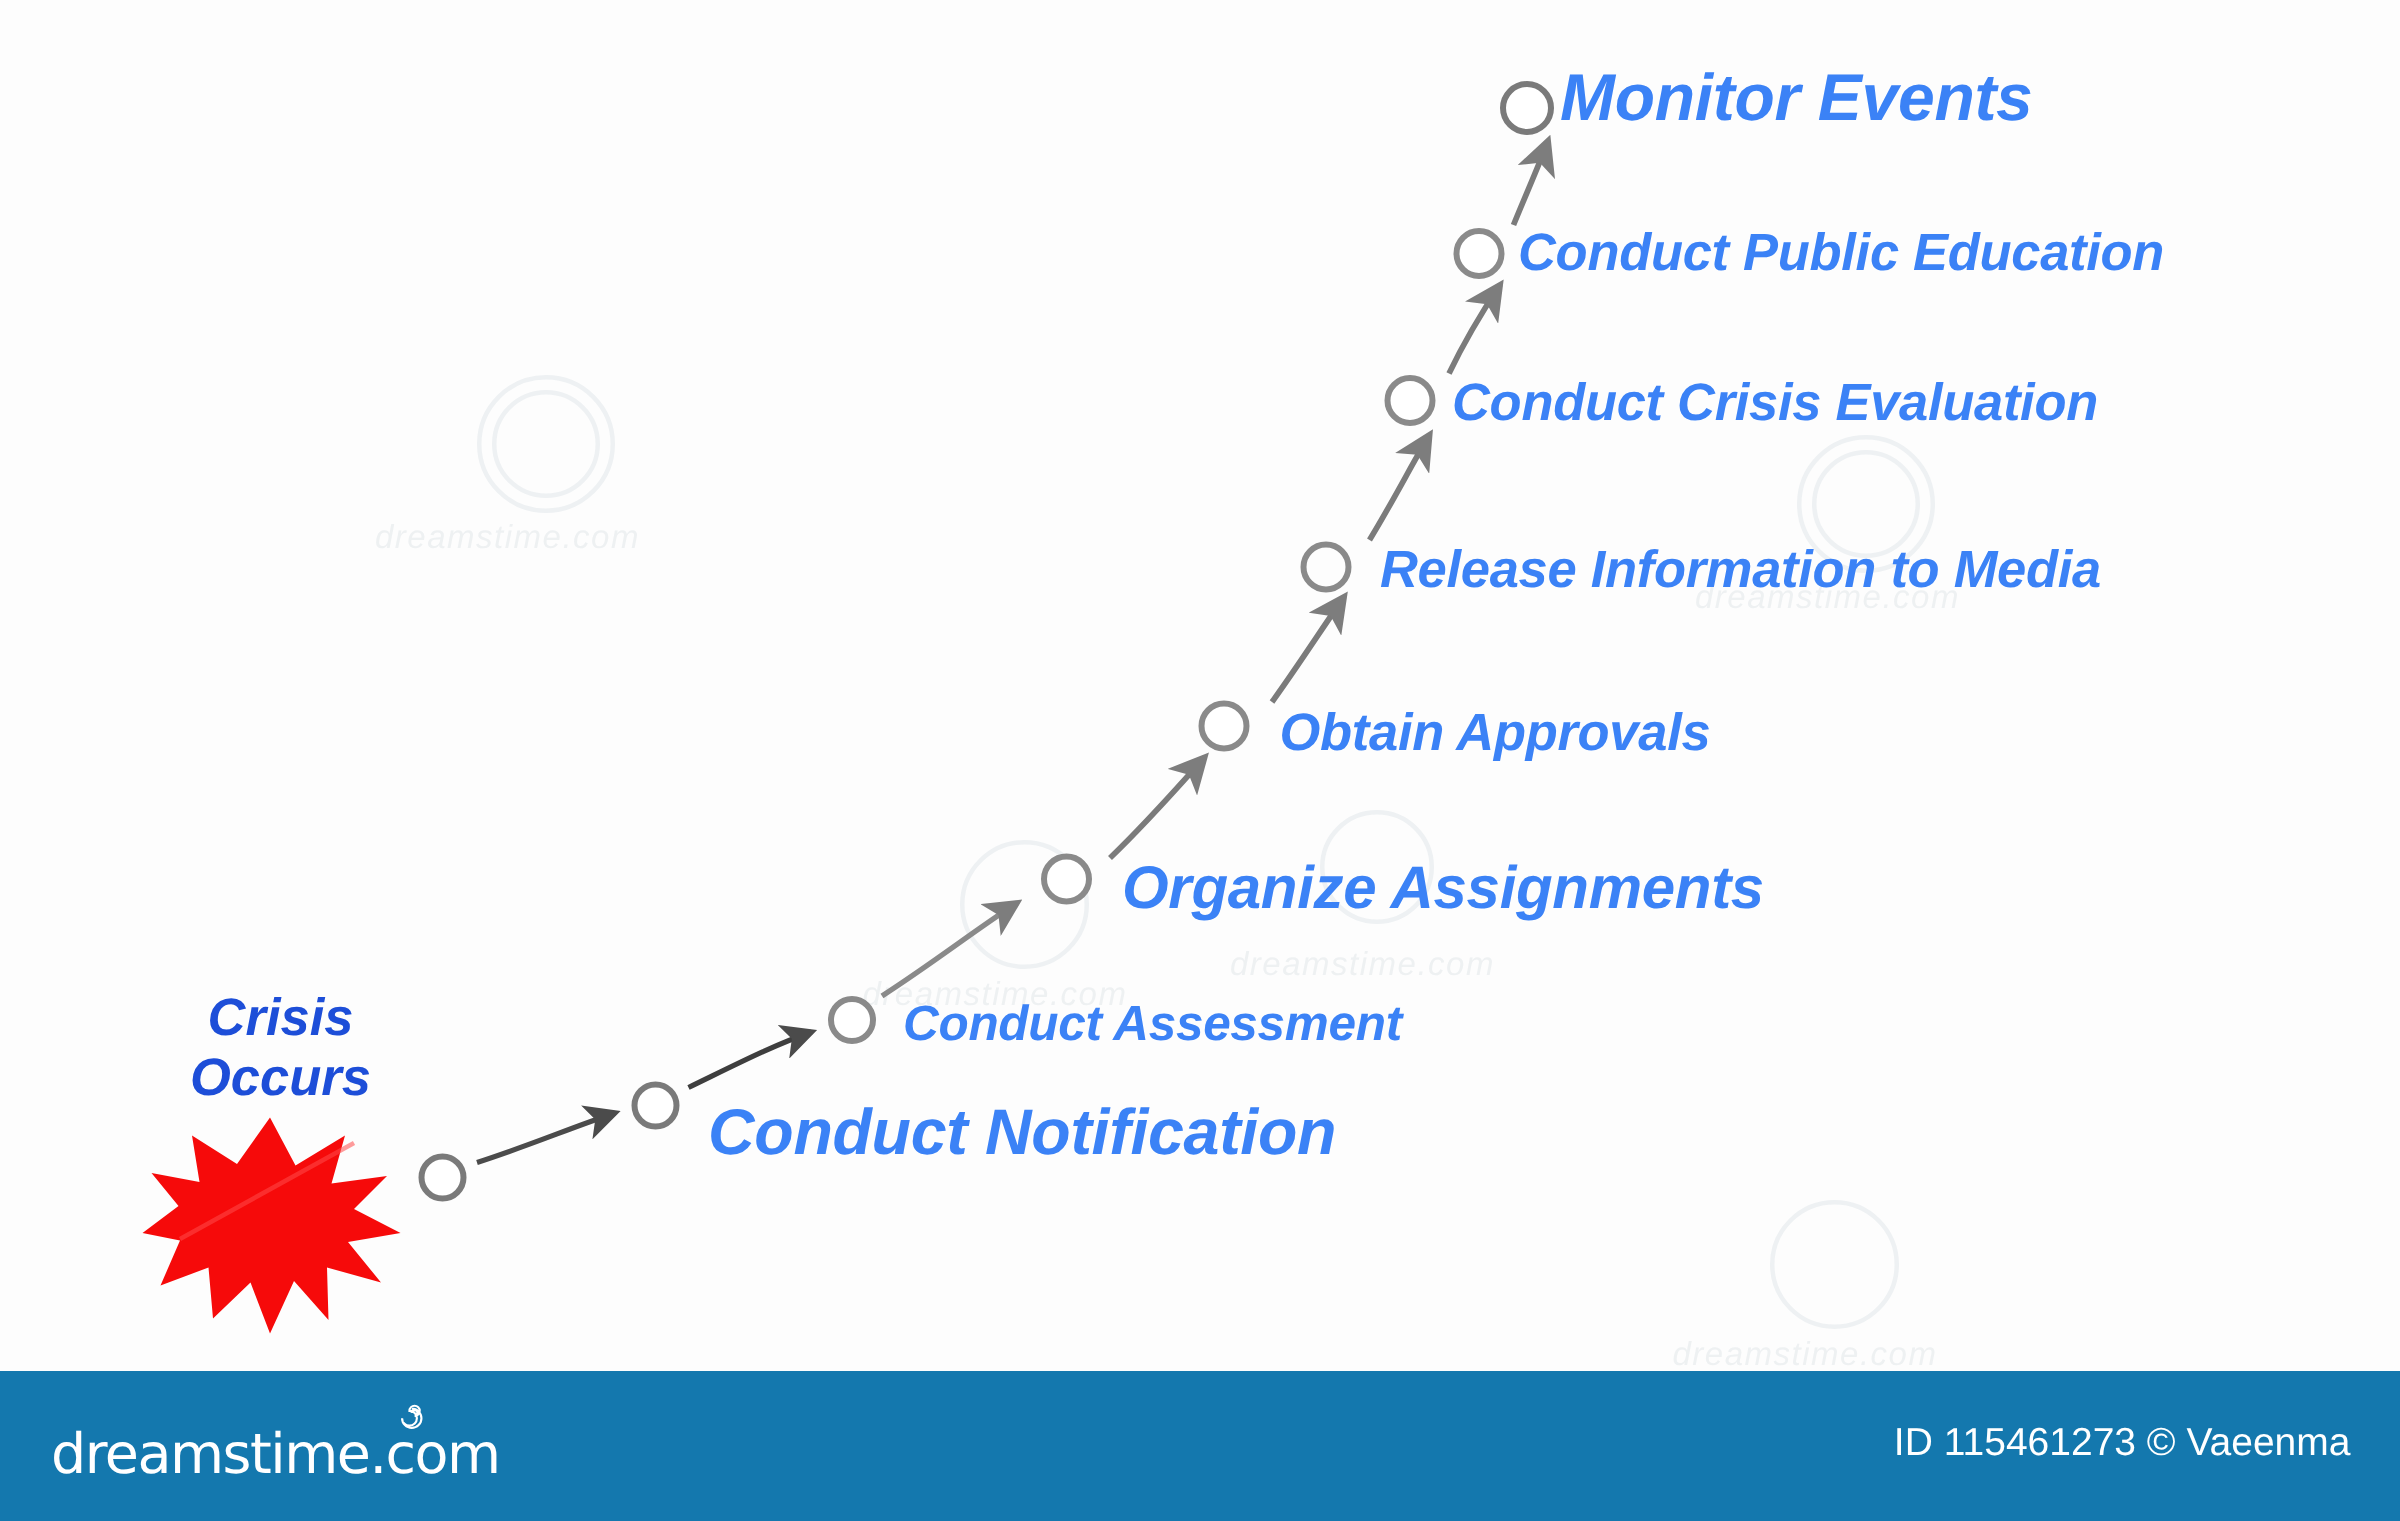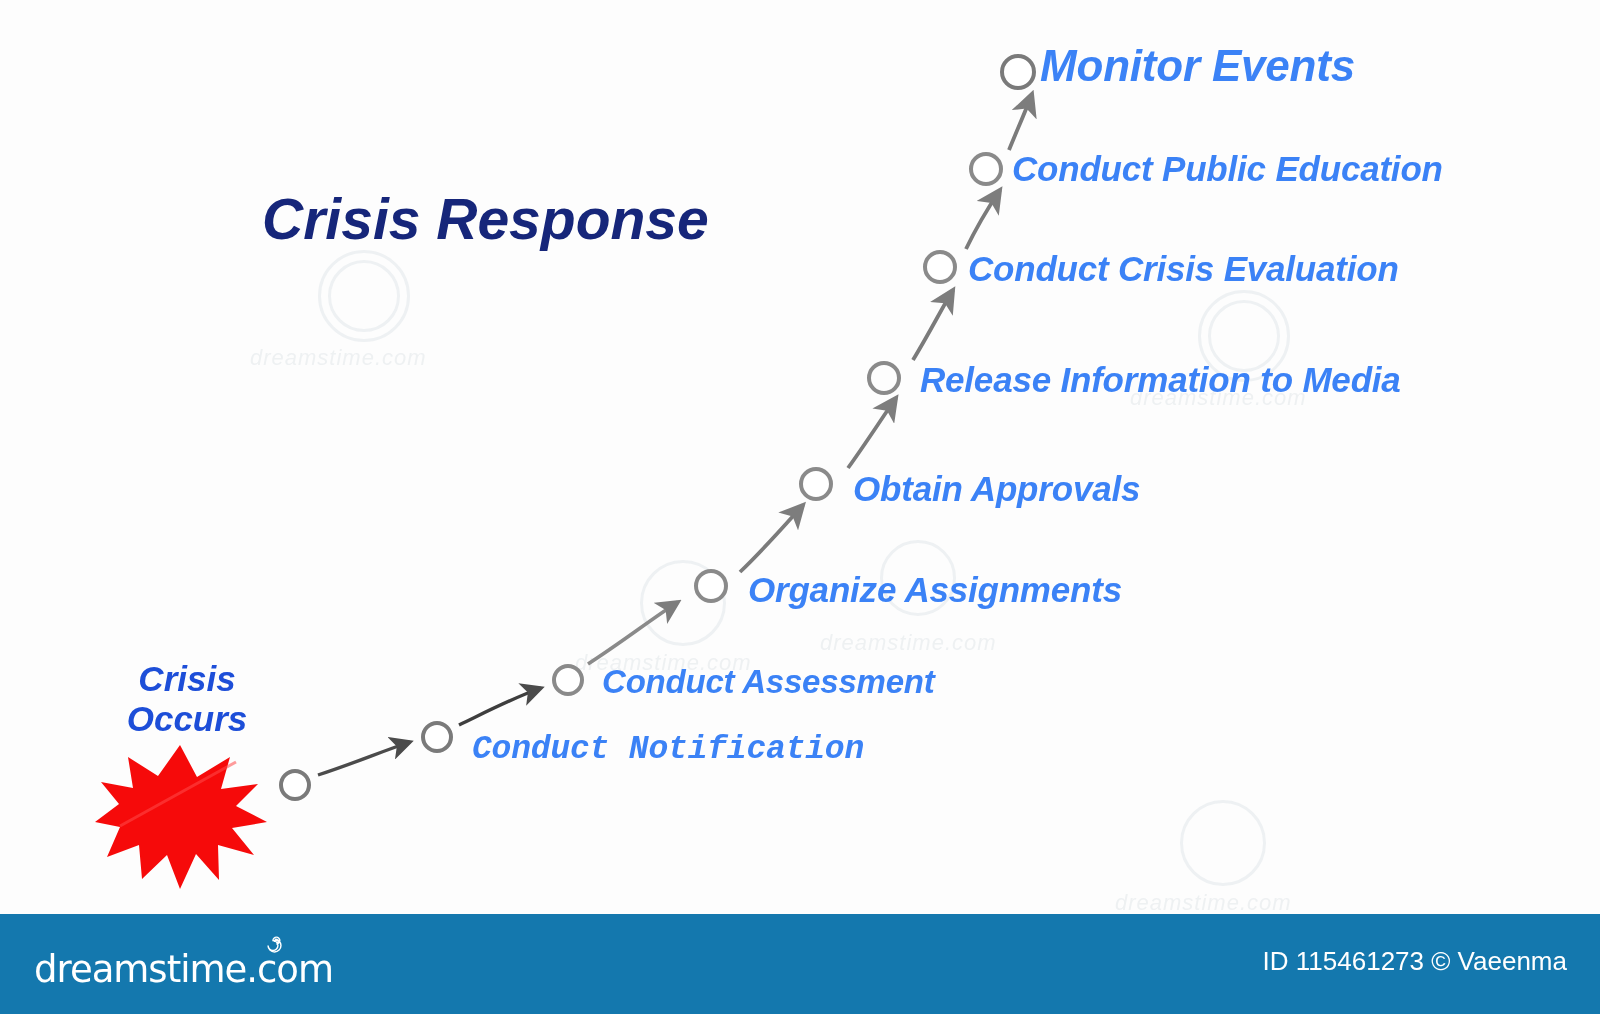--- a/index.html
+++ b/index.html
@@ -51,23 +51,23 @@
     font-weight:bold;
     color:#16267a;
     letter-spacing:0px;
     white-space:nowrap;
   }
   #label-monitor{ left:1040px; top:41px;  font-size:44px; }
   #label-public { left:1012px; top:149px; font-size:35px;text-align:center; }
   #label-eval   { left:968px;  top:249px; font-size:35px; }
   #label-media  { left:920px;  top:360px; font-size:35px; }
   #label-approv { left:853px;  top:469px; font-size:35px; }
-  #label-organiz{ left:748px;  top:570px; font-size:35px;text-align:right; }
+  #label-organiz{ left:748px;  top:570px; font-size:40px;text-align:right; }
   #label-assess { left:602px;  top:663px; font-size:33px; }
-  #label-notif  { left:472px;  top:731px; font-size:33px;font-family:Liberation Mono, monospace; }
+  #label-notif  { left:472px;  top:731px; font-size:43px; }
   #label-verify { left:328px;  top:774px; font-size:33px; }
 
   #label-crisis{
     position:absolute;
     left:112px;top:659px;
     width:150px;
     text-align:center;
     color:#1d4ed8;
     font-family:"Liberation Sans",sans-serif;
     font-style:italic;
@@ -152,21 +152,20 @@
     <circle cx="437" cy="737" r="14" fill="#ffffff" stroke="#7a7a7a" stroke-width="4"></circle>
     <circle cx="568" cy="680" r="14" fill="#ffffff" stroke="#8a8a8a" stroke-width="4"></circle>
     <circle cx="711" cy="586" r="15" fill="#ffffff" stroke="#8a8a8a" stroke-width="4"></circle>
     <circle cx="816" cy="484" r="15" fill="#ffffff" stroke="#8a8a8a" stroke-width="4"></circle>
     <circle cx="884" cy="378" r="15" fill="#8a8a8a" stroke="#8a8a8a" stroke-width="4" fill-opacity="0"></circle>
     <circle cx="940" cy="267" r="15" fill="#ffffff" stroke="#8a8a8a" stroke-width="4"></circle>
     <circle cx="986" cy="169" r="15" fill="#ffffff" stroke="#8a8a8a" stroke-width="4"></circle>
     <circle cx="1018" cy="72" r="16" fill="#ffffff" stroke="#7a7a7a" stroke-width="4"></circle>
   </svg>
 
-  <div id="title">Crisis Response</div>
 
   <div id="label-crisis">
     <span>Crisis</span>
     <span>Occurs</span>
   </div>
 
   <div class="node-label" id="label-notif">Conduct Notification</div>
   <div class="node-label" id="label-assess">Conduct Assessment</div>
   <div class="node-label" id="label-organiz">Organize Assignments</div>
   <div class="node-label" id="label-approv">Obtain Approvals</div>

